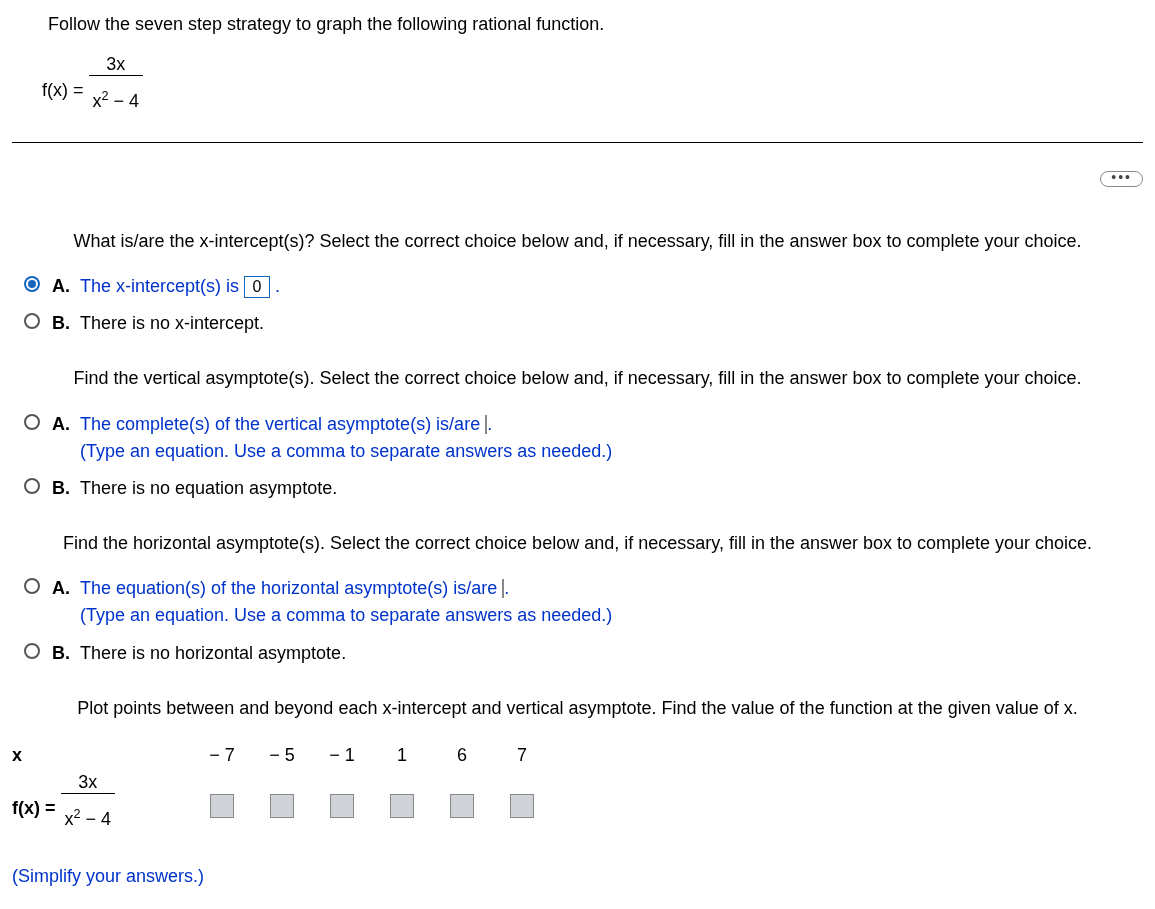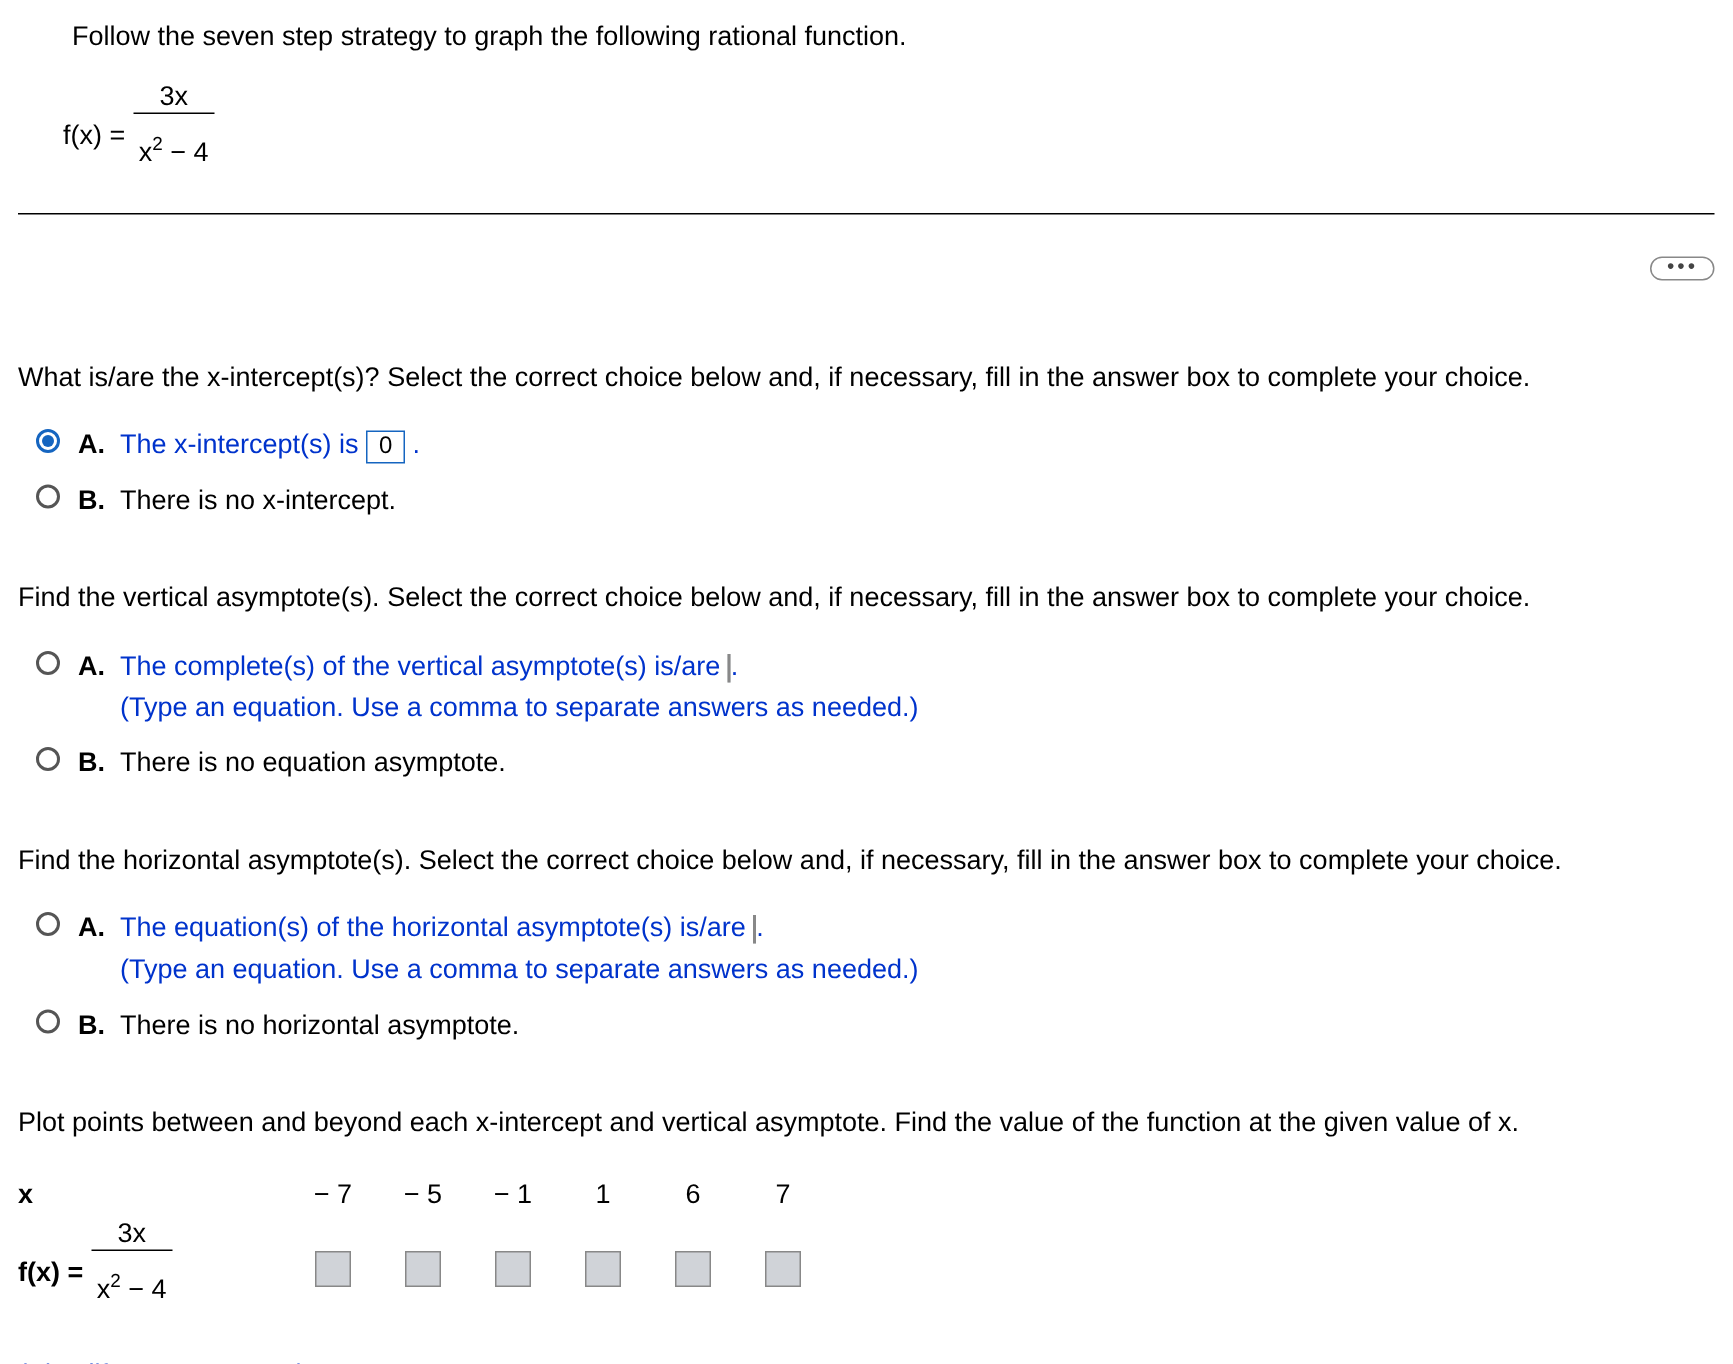--- a/index.html
+++ b/index.html
@@ -32,21 +32,21 @@
       border-radius: 10px;
       padding: 0 10px 4px 10px;
       font-size: 14px;
       letter-spacing: 2px;
       line-height: 10px;
       height: 16px;
       background: #fff;
       cursor: pointer;
       color: #444;
     }
-    .question { margin: 40px 0 20px 0; }
+    .question { margin: 30px 0 20px 0; text-align: center; }
     .options { margin: 0; }
     .option-row { display: flex; align-items: flex-start; margin: 12px 0; }
     .radio-wrap { width: 40px; display: flex; justify-content: center; padding-top: 2px; }
     .radio {
       appearance: none;
       width: 16px; height: 16px;
       border: 2px solid #555;
       border-radius: 50%;
       position: relative;
       cursor: pointer;

